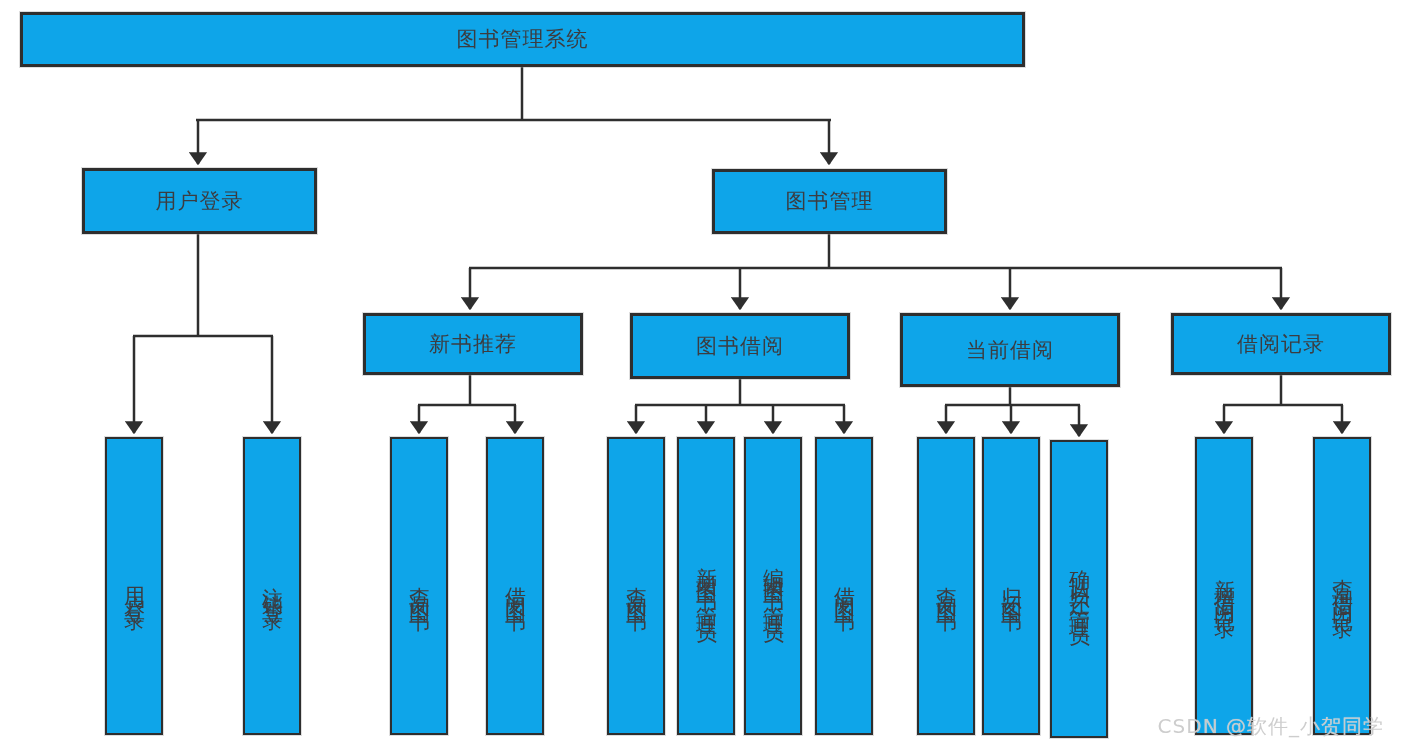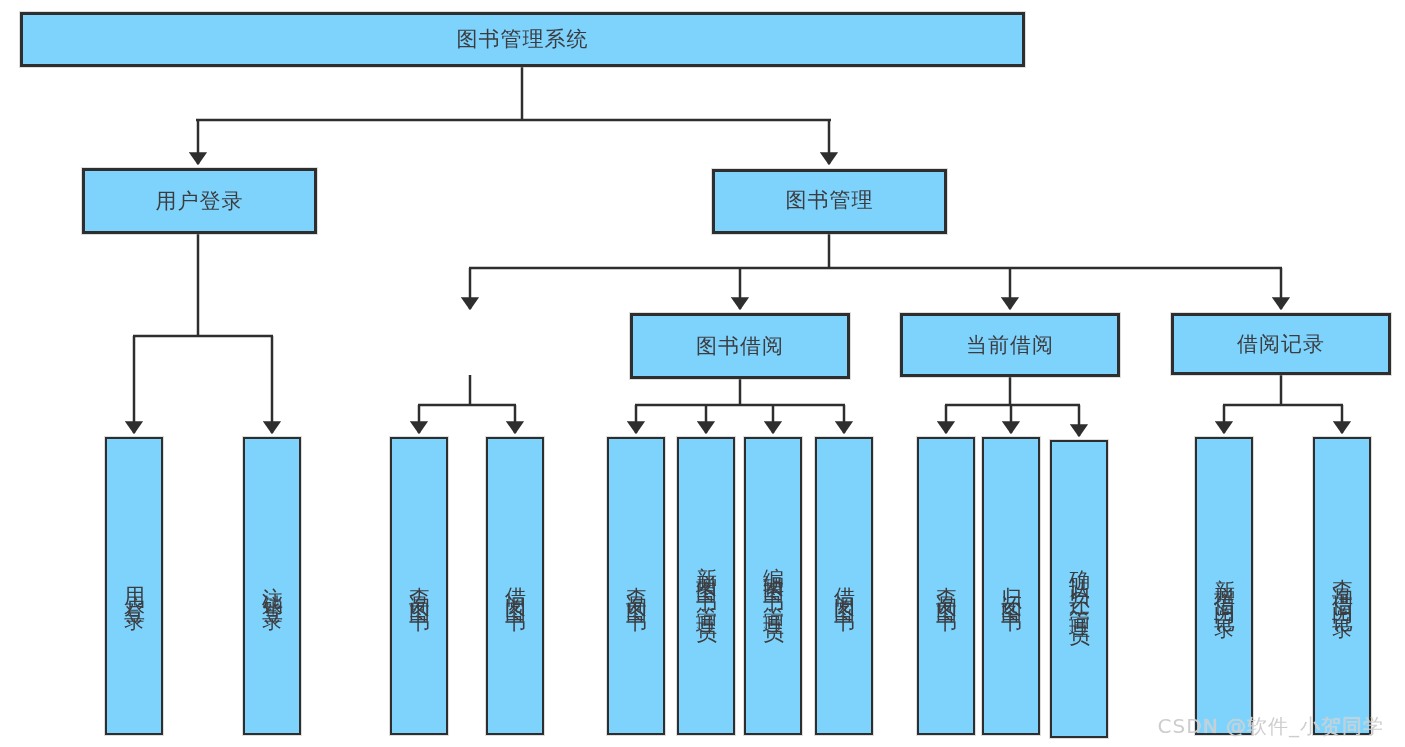--- a/index.html
+++ b/index.html
@@ -2,21 +2,21 @@
 <html><head>
 <meta charset="utf-8">
 <style>
   html,body{margin:0;padding:0;background:#ffffff;}
   .canvas{
     position:relative;width:1405px;height:747px;background:#ffffff;overflow:hidden;
     font-family:"DejaVu Sans","Liberation Sans",sans-serif;color:#3b3b3b;
   }
   .connectors{position:absolute;left:0;top:0;pointer-events:none;}
   .node{
-    position:absolute;box-sizing:border-box;background:#7dd3fc;
+    position:absolute;box-sizing:border-box;background:#0ea5e9;
     border:3px solid #2e2e2e;display:flex;align-items:center;justify-content:center;
     font-size:21px;letter-spacing:1px;color:#3c3c40;line-height:1;
     box-shadow:0 0 0 1px rgba(160,160,160,0.35);
   }
   .leaf{
     writing-mode:vertical-rl;text-orientation:mixed;
     font-size:21px;letter-spacing:8px;border-width:2.5px;
   }
   .watermark{
     position:absolute;right:21px;top:713px;z-index:5;
@@ -78,28 +78,31 @@
     </g>
   </svg>
 
   <div class="node" style="left:20px;top:12px;width:1005px;height:55px;">
     <span>图书管理系统</span>
   </div>
 
   <div class="node" style="left:82px;top:168px;width:235px;height:66px;">
     <span>用户登录</span>
   </div>
-  <div class="node" style="left:712px;top:169px;width:235px;height:65px;font-family:Liberation Mono, monospace;">
+  <div class="node" style="left:712px;top:169px;width:235px;height:65px;">
     <span>图书管理</span>
   </div>
 
+  <div class="node" style="left:363px;top:313px;width:220px;height:62px;">
+    <span>新书推荐</span>
+  </div>
   <div class="node" style="left:630px;top:313px;width:220px;height:66px;">
     <span>图书借阅</span>
   </div>
-  <div class="node" style="left:900px;top:313px;width:220px;height:64px;justify-content:center;">
+  <div class="node" style="left:900px;top:313px;width:220px;height:74px;justify-content:center;">
     <span>当前借阅</span>
   </div>
   <div class="node" style="left:1171px;top:313px;width:220px;height:62px;">
     <span>借阅记录</span>
   </div>
 
   <div class="node leaf" style="left:105px;top:437px;width:58px;height:298px;">
     <span>用户登录</span>
   </div>
   <div class="node leaf" style="left:243px;top:437px;width:58px;height:298px;">

